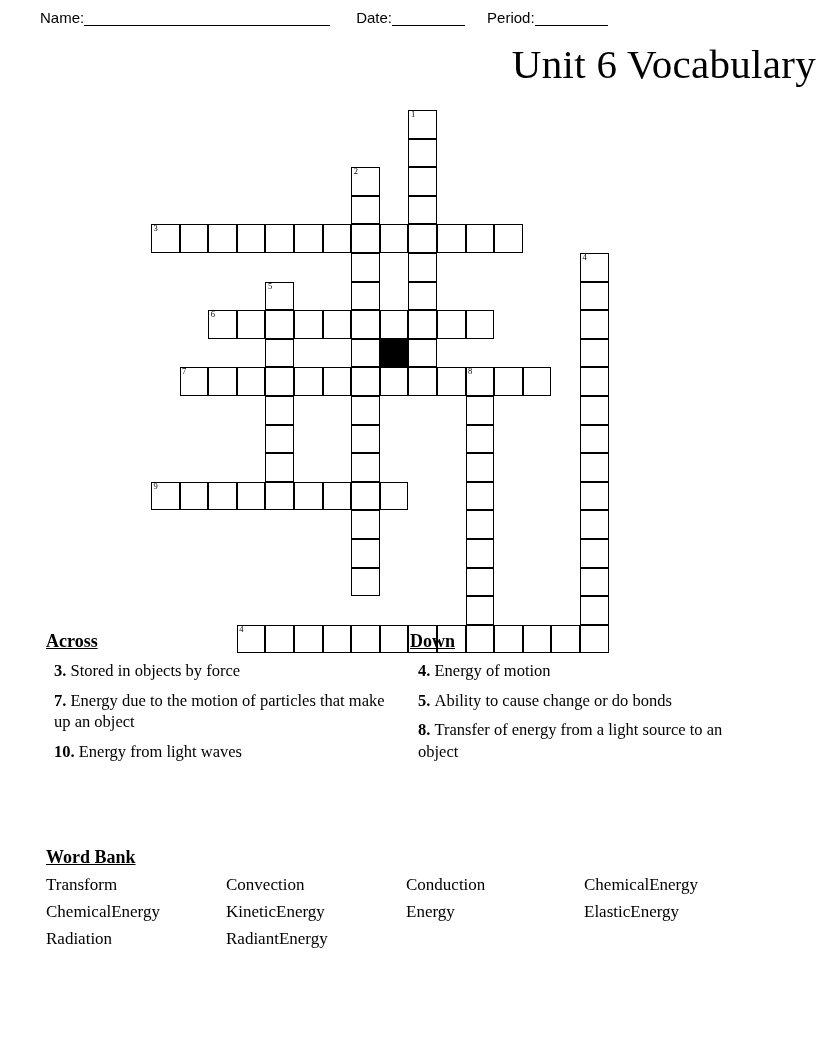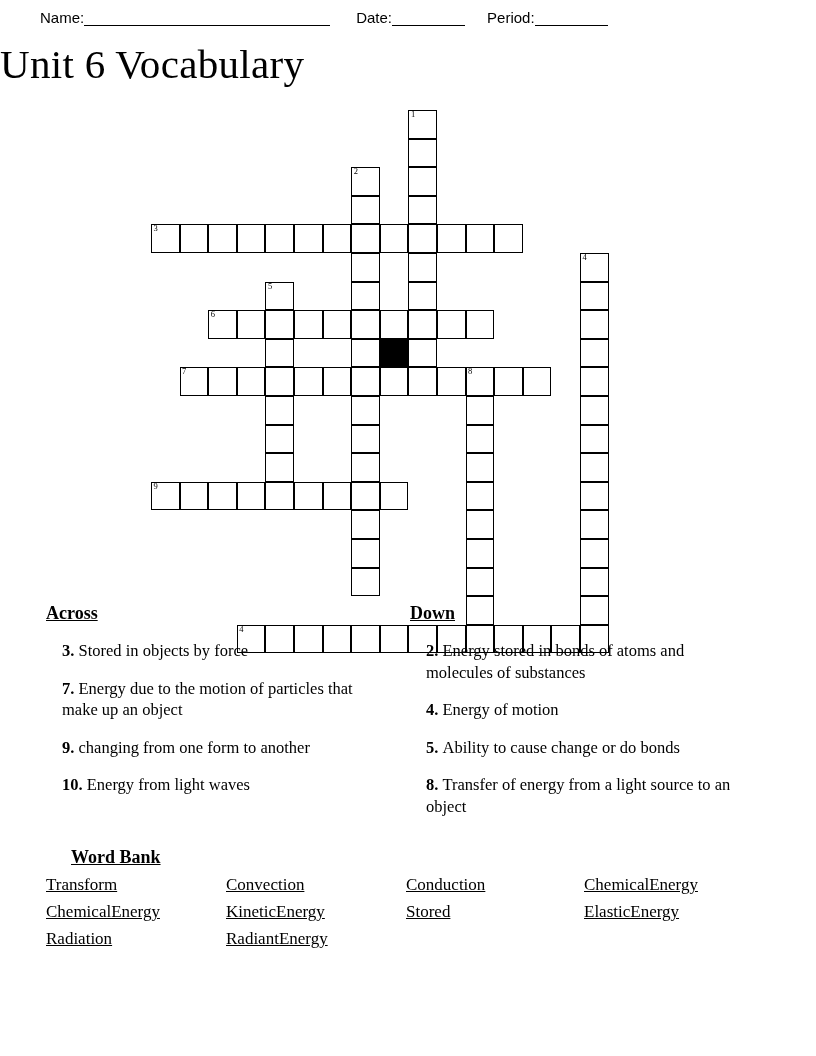--- a/index.html
+++ b/index.html
@@ -42,21 +42,21 @@
   .rule-period { width: 73px; }
   .hf-gap-a { width: 26px; }
   .hf-gap-b { width: 22px; }
 
   
   .puzzle-title {
     position: absolute;
     left: 0;
     top: 38px;
     width: 816px;
-    text-align: left;
+    text-align: right;
     font-family: "Liberation Serif", serif;
     font-size: 41px;
     line-height: 52px;
     font-weight: normal;
     letter-spacing: 0.3px;
   }
 
   
   #crossword {
     position: absolute;
@@ -81,21 +81,21 @@
     top: -1px;
     font-family: "Liberation Serif", serif;
     font-size: 8.5px;
     line-height: 9px;
     color: #000;
   }
 
   
   .clues {
     position: absolute;
-    top: 602px;
+    top: 630px;
     left: 0;
     width: 816px;
     height: 210px;
   }
   .clue-col {
     position: absolute;
     top: 0;
   }
   .clue-col.across { left: 46px; width: 350px; }
   .clue-col.down   { left: 410px; width: 345px; }
@@ -105,47 +105,46 @@
     font-weight: bold;
     text-decoration: underline;
     line-height: 22px;
     margin-bottom: 2px;
   }
   .clue-list {
     font-family: "Liberation Serif", serif;
     font-size: 16.5px;
     line-height: 21.5px;
   }
-  .clue-item { margin: 16px; }
+  .clue-item { margin: 8px; }
   .clue-item .n { font-weight: bold; }
 
   
   .wordbank {
     position: absolute;
     left: 46px;
     top: 845px;
     width: 730px;
   }
   .wb-head {
     font-family: "Liberation Serif", serif;
     font-size: 18px;
     font-weight: bold;
     text-decoration: underline;
     line-height: 24px;
     margin-bottom: 2px;
-    margin-left: 25px;
   }
   .wb-grid {
     display: grid;
     grid-template-columns: 180px 180px 178px 180px;
     font-family: "Liberation Serif", serif;
     font-size: 17px;
     line-height: 27px;
   }
-  .wb-word { white-space: nowrap; text-decoration: underline; }
+  .wb-word { white-space: nowrap; }
 </style>
 </head>
 <body>
 
 <div class="header-line">
   <span class="hf">
     <span class="hf-label">Name:</span>
     <span class="hf-rule rule-name"></span>
   </span>
   <span class="hf-gap-a"></span>
@@ -287,44 +286,42 @@
     <div class="cw-cell" style="left: 400.4px; top: 514.8px; width: 28.6px; height: 28.6px;"></div>
     <div class="cw-cell black" style="left: 228.8px; top: 228.8px; width: 28.6px; height: 28.6px;"></div>
   </div>
 
 <div class="clues">
   <div class="clue-col across">
     <div class="clue-head">Across</div>
     <div class="clue-list" id="across-list">
         <div class="clue-item"><span class="n">3. </span><span>Stored in objects by force</span></div>
         <div class="clue-item"><span class="n">7. </span><span>Energy due to the motion of particles that make up an object</span></div>
-        <div class="clue-item"><span class="n">9. </span><span>changing from one form to another</span></div>
         <div class="clue-item"><span class="n">10. </span><span>Energy from light waves</span></div>
       </div>
   </div>
   <div class="clue-col down">
     <div class="clue-head">Down</div>
     <div class="clue-list" id="down-list">
-        <div class="clue-item"><span class="n">2. </span><span>Energy stored in bonds of atoms and molecules of substances</span></div>
         <div class="clue-item"><span class="n">4. </span><span>Energy of motion</span></div>
         <div class="clue-item"><span class="n">5. </span><span>Ability to cause change or do bonds</span></div>
         <div class="clue-item"><span class="n">8. </span><span>Transfer of energy from a light source to an object</span></div>
       </div>
   </div>
 </div>
 
 <div class="wordbank">
   <div class="wb-head">Word Bank</div>
   <div class="wb-grid" id="wb-grid">
       <div class="wb-word">Transform</div>
       <div class="wb-word">Convection</div>
       <div class="wb-word">Conduction</div>
       <div class="wb-word">ChemicalEnergy</div>
       <div class="wb-word">ChemicalEnergy</div>
       <div class="wb-word">KineticEnergy</div>
-      <div class="wb-word">Stored</div>
+      <div class="wb-word">Energy</div>
       <div class="wb-word">ElasticEnergy</div>
       <div class="wb-word">Radiation</div>
       <div class="wb-word">RadiantEnergy</div>
       <div class="wb-word"></div>
       <div class="wb-word"></div>
     </div>
 </div>
 
 </body></html>

